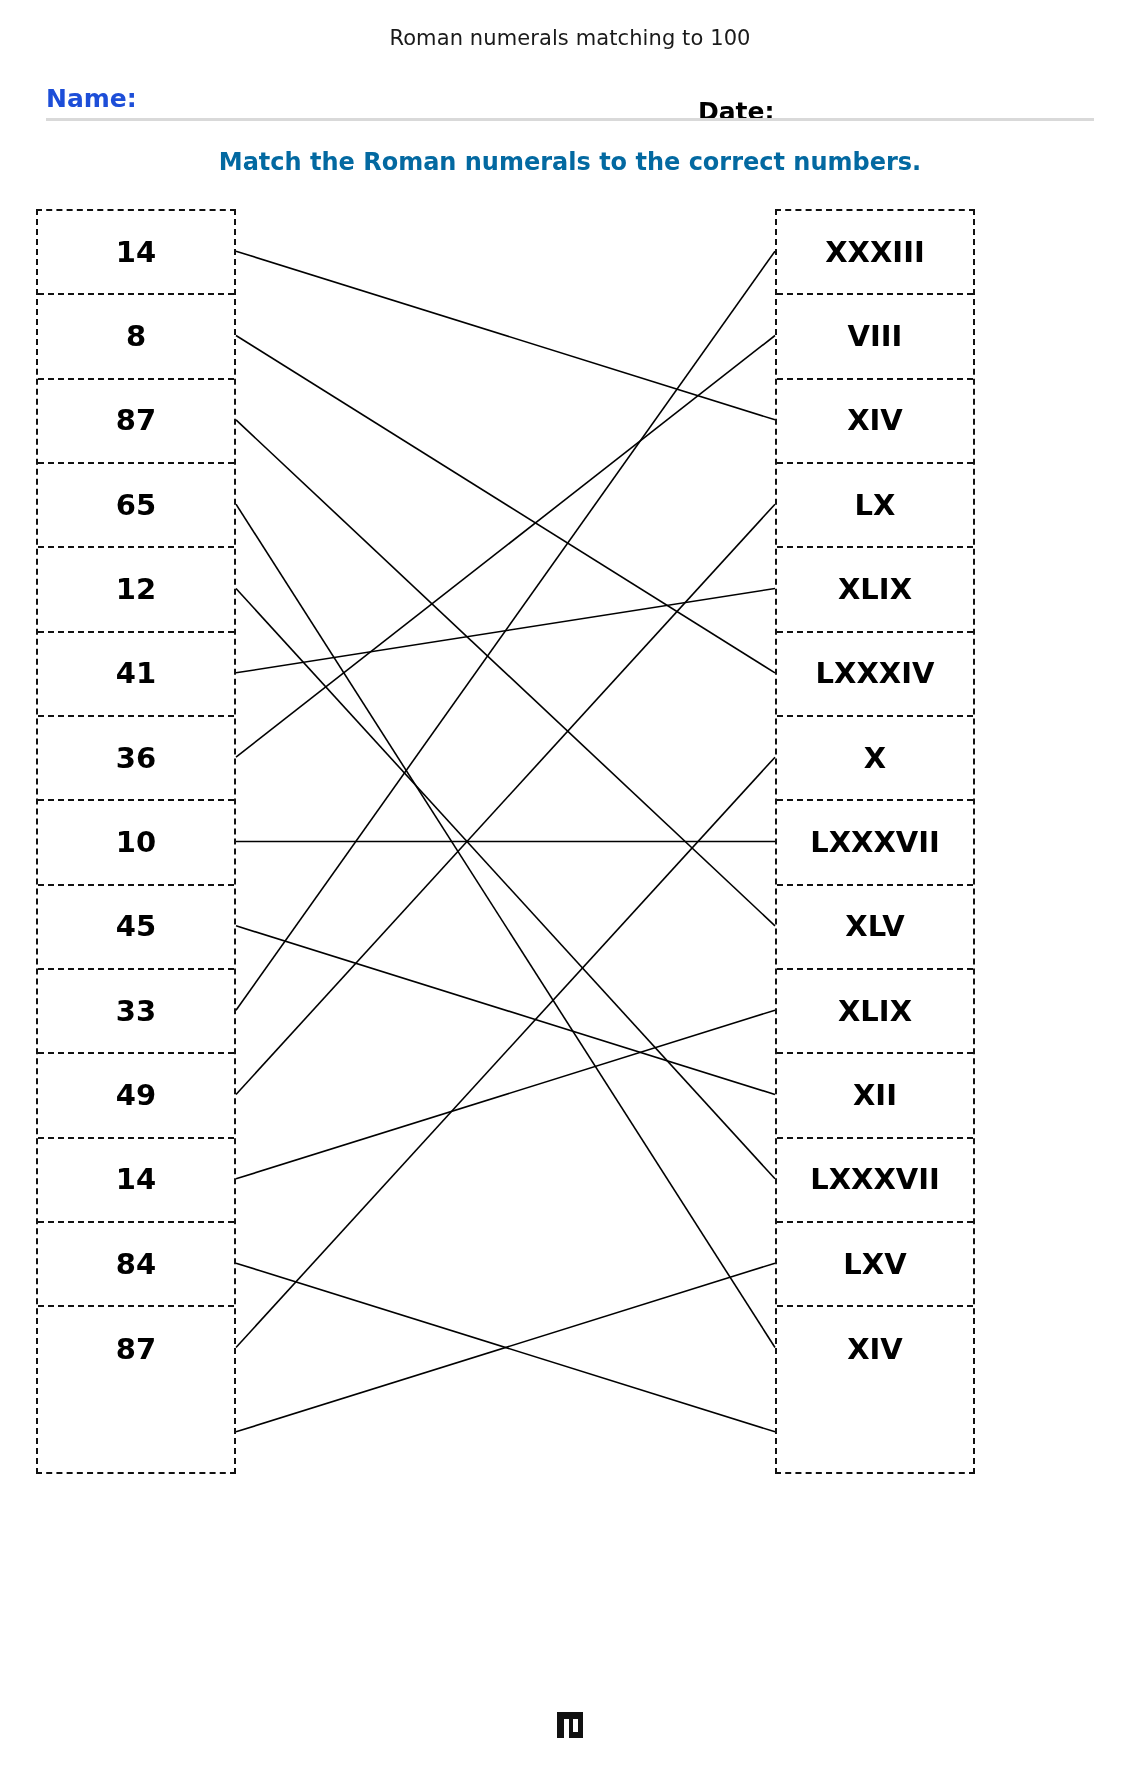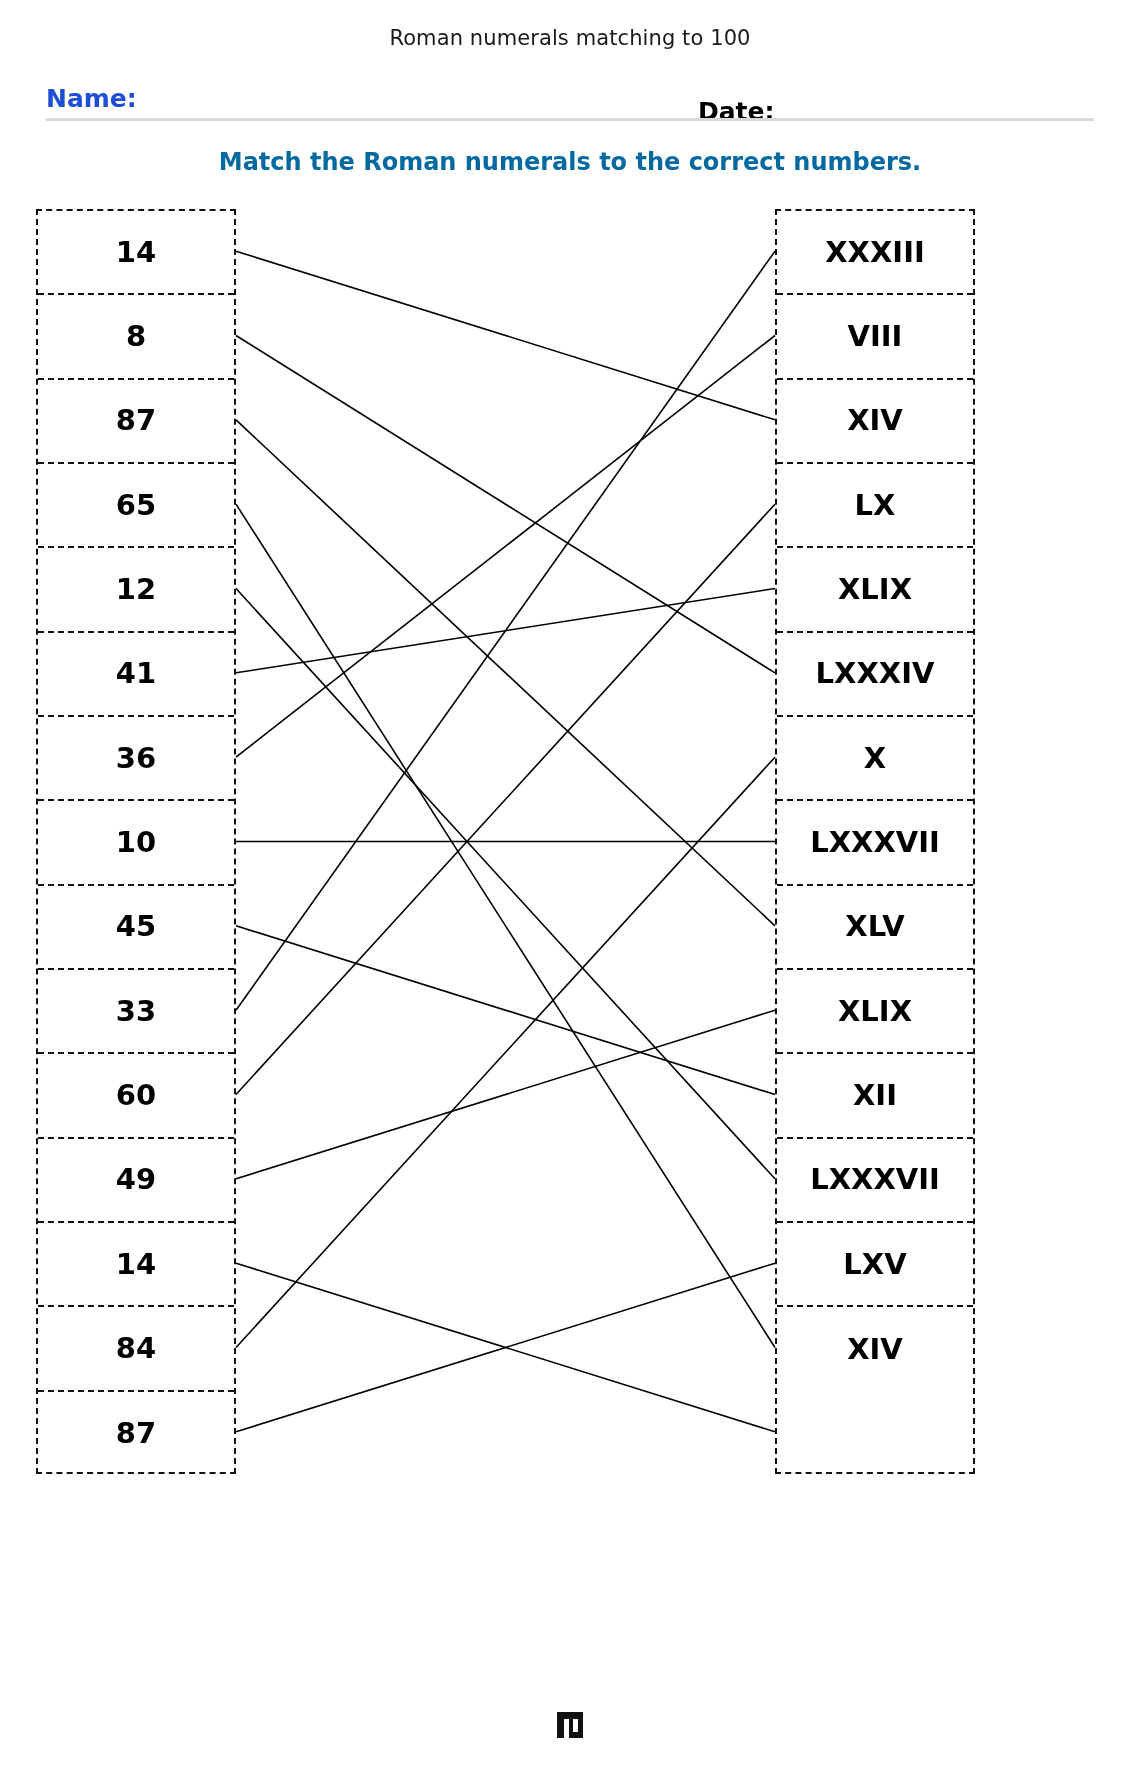--- a/index.html
+++ b/index.html
@@ -185,21 +185,20 @@
         <div class="cell">14</div>
         <div class="cell">8</div>
         <div class="cell">87</div>
         <div class="cell">65</div>
         <div class="cell">12</div>
         <div class="cell">41</div>
         <div class="cell">36</div>
         <div class="cell">10</div>
         <div class="cell">45</div>
         <div class="cell">33</div>
-        <div class="cell">60</div>
         <div class="cell">49</div>
         <div class="cell">14</div>
         <div class="cell">84</div>
         <div class="cell">87</div>
       </div>
     <div class="column right" id="right-col">
         <div class="cell">XXXIII</div>
         <div class="cell">VIII</div>
         <div class="cell">XIV</div>
         <div class="cell">LX</div>

